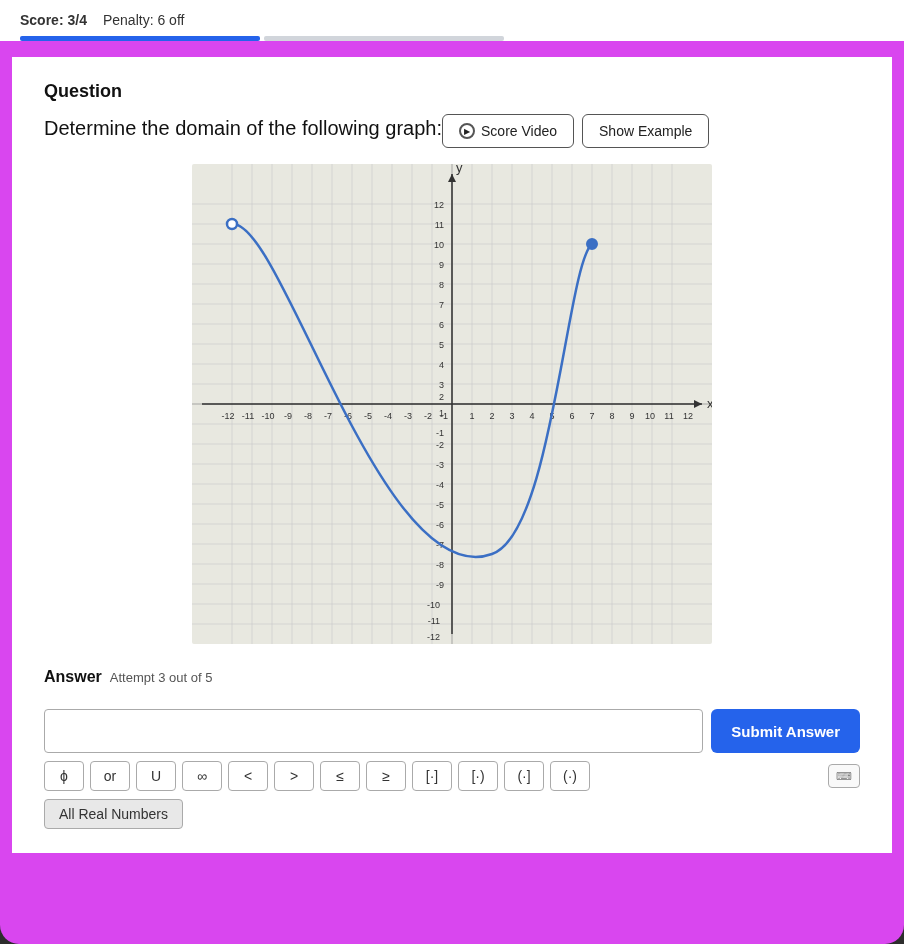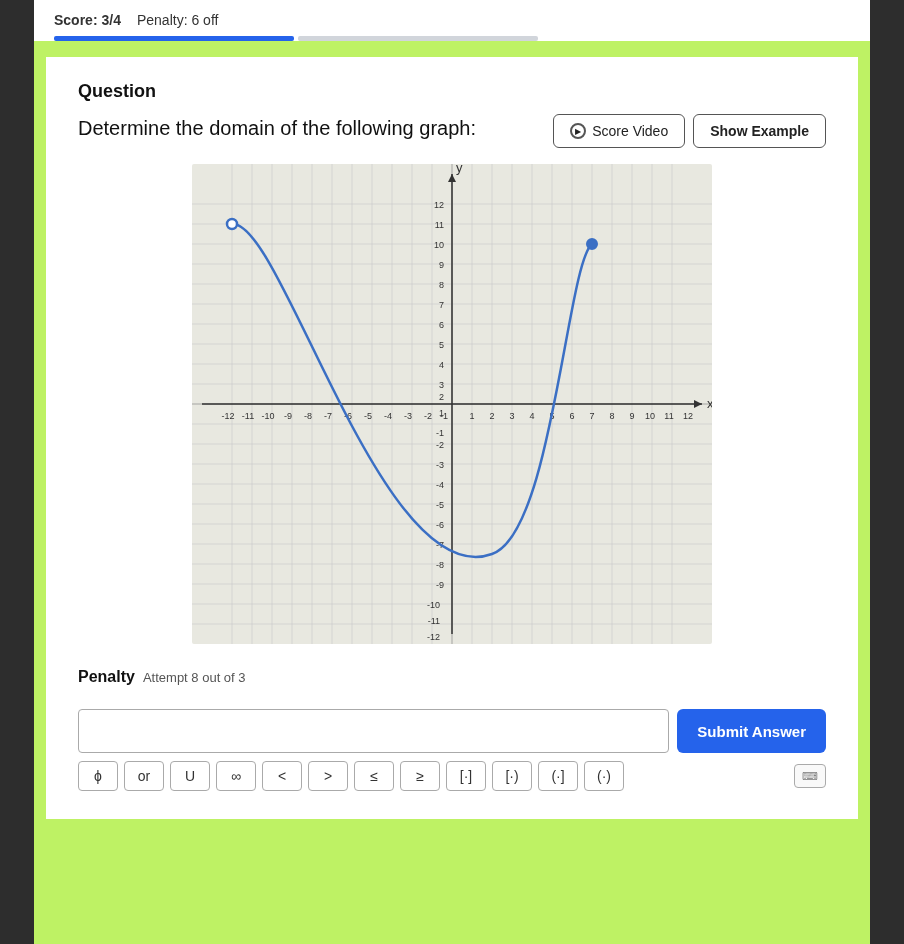--- a/index.html
+++ b/index.html
@@ -6,24 +6,25 @@
     body {
       background: #2d2d2d;
       font-family: Arial, sans-serif;
       display: flex;
       justify-content: center;
       align-items: flex-start;
       min-height: 944px;
       padding: 0;
     }
     .page-container {
-      width: 836px;
+      width: 904px;
       min-height: 944px;
-      background: #bef264;
+      background: #d946ef;
       position: relative;
+      border-radius: 19px;
     }
     .score-bar {
       background: white;
       padding: 12px 20px 0 20px;
       border-bottom: none;
     }
     .score-line {
       display: flex;
       align-items: center;
       gap: 16px;
@@ -52,21 +53,20 @@
     }
     .question-label {
       font-size: 18px;
       font-weight: 700;
       color: #111;
       margin-bottom: 12px;
     }
     .question-row {
       display: flex;
       align-items: flex-start;
-      justify-content: space-between;
       margin-bottom: 16px;
     }
     .question-text {
       font-size: 20px;
       font-weight: 400;
       color: #111;
       max-width: 560px;
       line-height: 1.4;
     }
     .question-buttons {
@@ -98,21 +98,20 @@
       font-size: 8px;
     }
     .show-example-btn {
       border: 1.5px solid #555;
       background: white;
       border-radius: 6px;
       padding: 8px 16px;
       font-size: 14px;
       cursor: pointer;
       color: #222;
-      font-weight: bold;
     }
     .graph-container {
       display: flex;
       justify-content: center;
       margin: 8px 0 24px 0;
     }
     .graph-svg {
       display: block;
     }
     .answer-section {
@@ -360,22 +359,22 @@
         <path d="M 40,60 C 90,55 190,430 300,390 C 360,370 375,100 400,80" fill="none" stroke="#3b6fc4" stroke-width="2.5" stroke-linecap="round"></path>
 
         <circle cx="40" cy="60" r="5" fill="white" stroke="#3b6fc4" stroke-width="2.5"></circle>
 
         <circle cx="400" cy="80" r="5" fill="#3b6fc4" stroke="#3b6fc4" stroke-width="2"></circle>
       </svg>
     </div>
 
     <div class="answer-section">
       <div class="answer-label-row">
-        <span class="answer-label">Penalty</span>
-        <span class="attempt-text">Attempt 8 out of 3</span>
+        <span class="answer-label">Answer</span>
+        <span class="attempt-text">Attempt 3 out of 5</span>
       </div>
 
       <div class="answer-input-row">
         <input class="answer-input" type="text" placeholder="" style="">
         <button class="submit-btn">
           <span>Submit Answer</span>
         </button>
       </div>
 
       <div style="display:flex; align-items:center; justify-content:space-between; margin-bottom: 4px;">
@@ -391,15 +390,18 @@
           <button class="math-btn">[·]</button>
           <button class="math-btn">[·)</button>
           <button class="math-btn">(·]</button>
           <button class="math-btn">(·)</button>
         </div>
         <div class="keyboard-icon" style="margin-left:auto;">
           <span>⌨</span>
         </div>
       </div>
 
+      <div style="margin-top:8px;">
+        <button class="math-btn-special">All Real Numbers</button>
+      </div>
     </div>
   </div>
 </div>
 
 </body></html>

